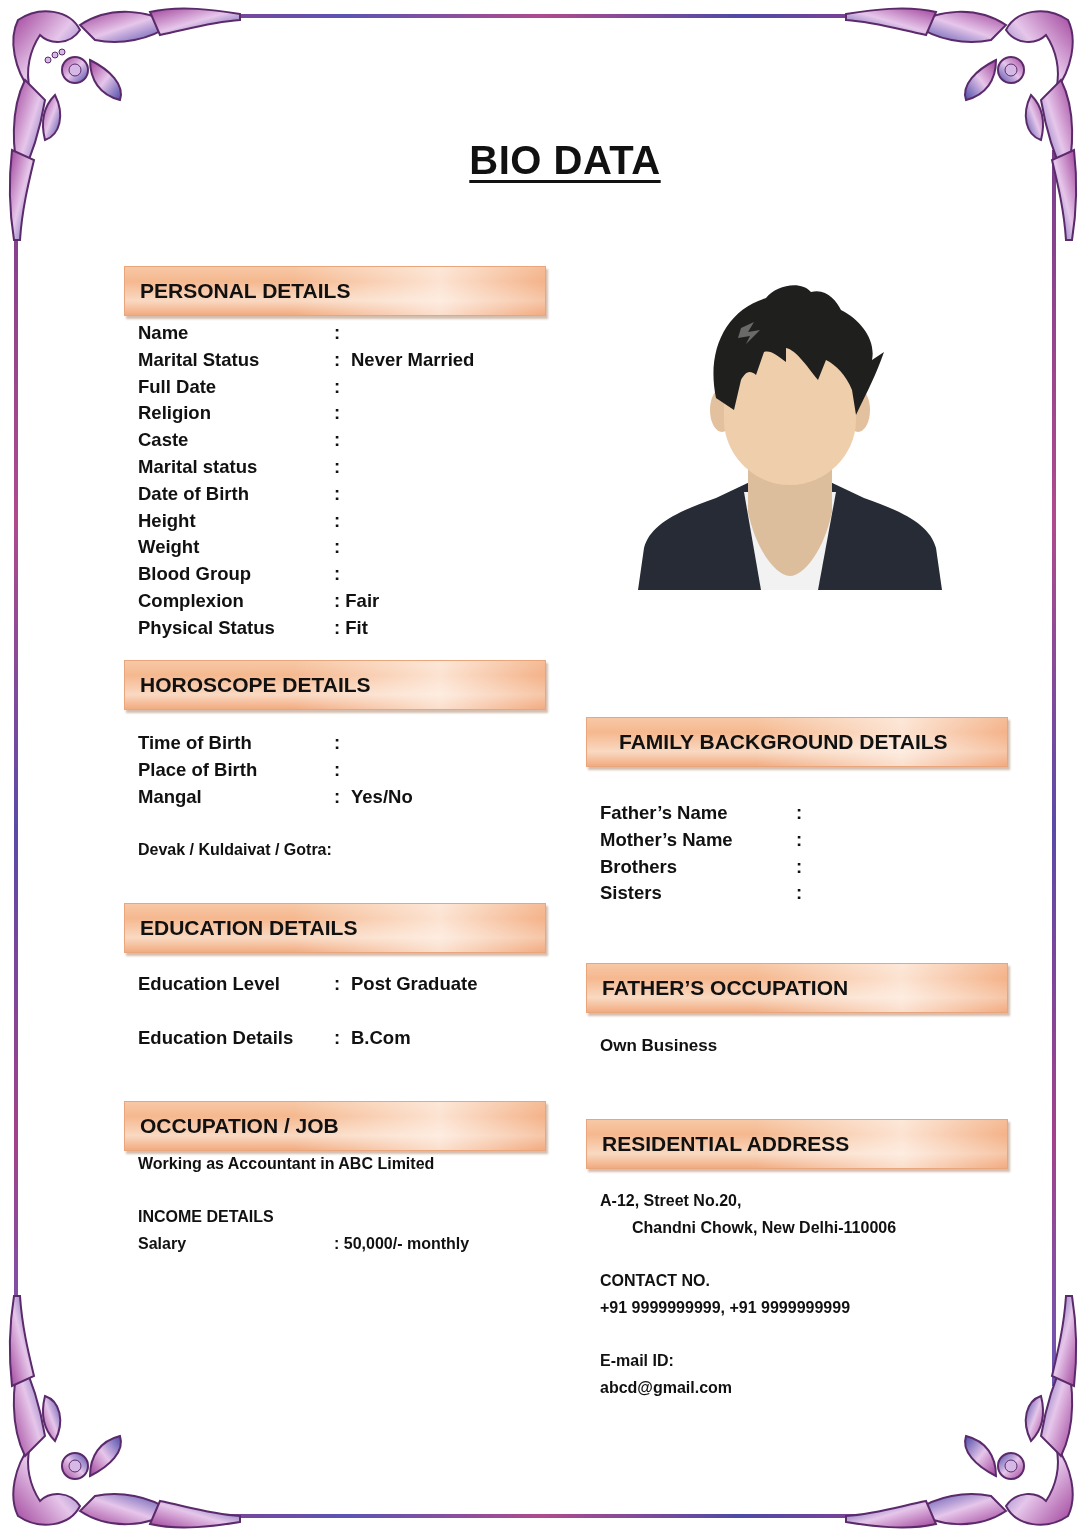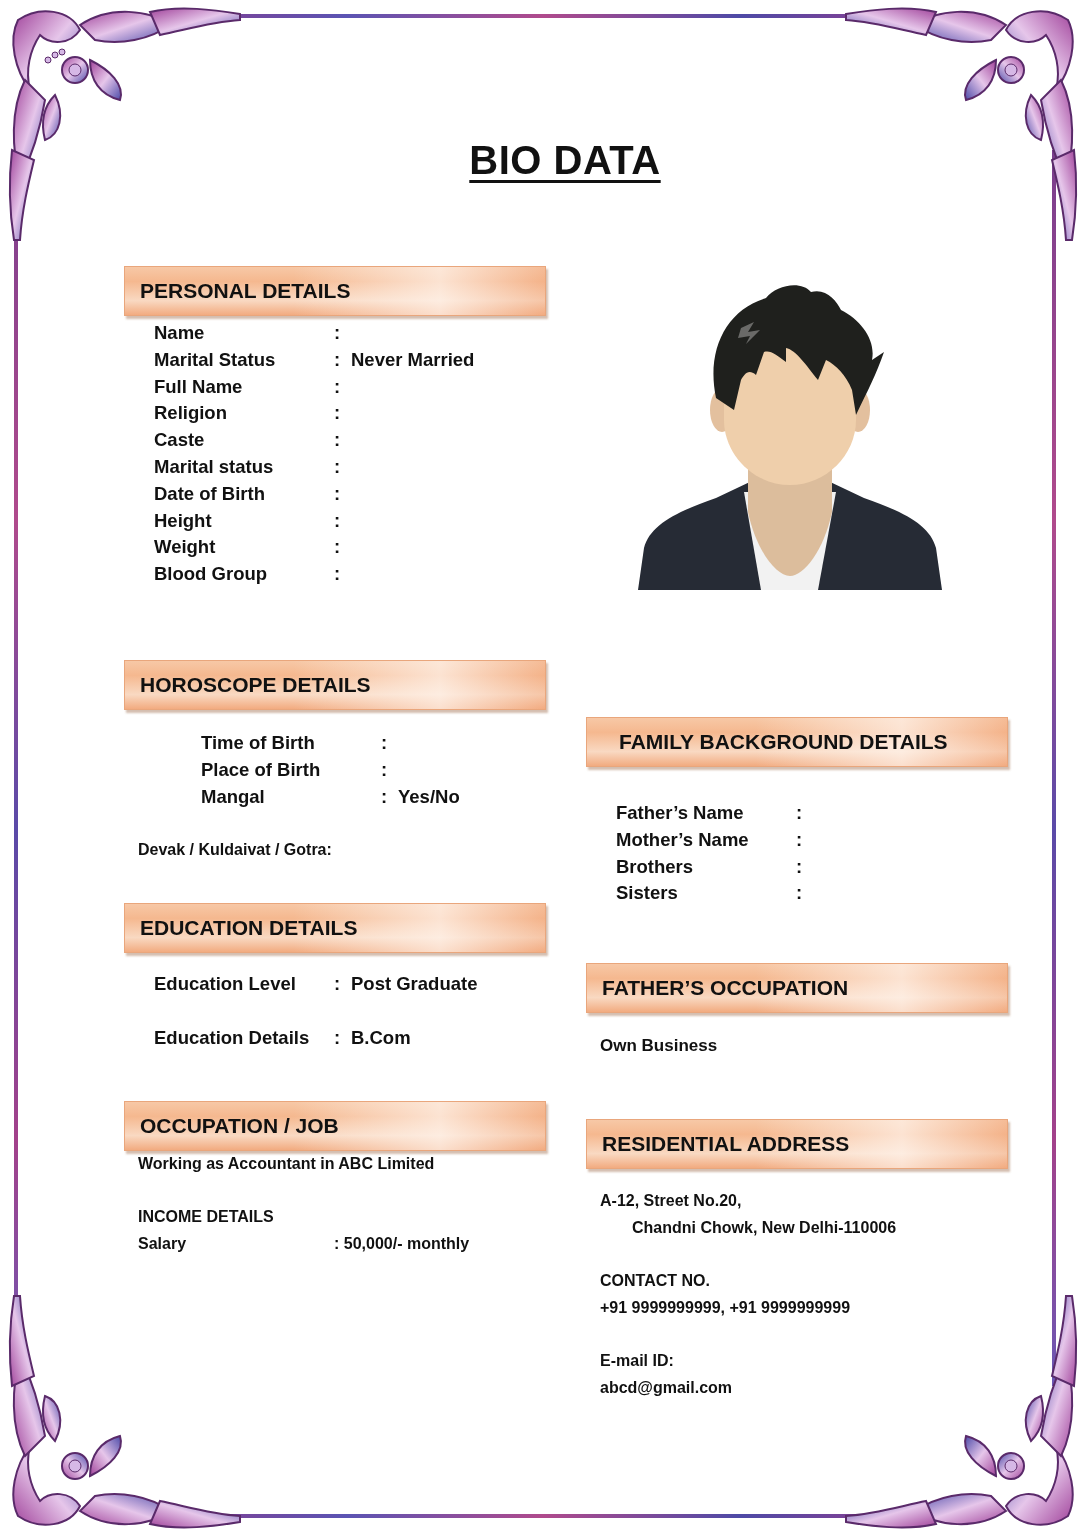--- a/index.html
+++ b/index.html
@@ -34,21 +34,21 @@
       font-size: 21px; font-weight: bold; color: #111;
     }
     .section-head::after {
       content: ""; position: absolute; inset: 0;
       background: linear-gradient(90deg, rgba(255,255,255,0) 40%, rgba(255,245,238,0.7) 75%, rgba(242,170,128,0.4) 100%);
     }
     .section-head span { position: relative; z-index: 1; text-align: right; }
 
     .rows { position: absolute; font-size: 18.5px; font-weight: bold; }
     .row { position: relative; height: 26.8px; line-height: 26.8px; white-space: nowrap; }
-    .row .lbl { position: absolute; left: 16px; }
+    .row .lbl { position: absolute; left: 0; }
     .row .sep { position: absolute; }
     .text { position: absolute; font-size: 16px; font-weight: bold; white-space: nowrap; line-height: 26.8px; }
     .small { font-size: 17px; }
 
     .avatar { position: absolute; left: 636px; top: 280px; width: 306px; height: 312px; }
   </style>
 </head>
 <body>
 
 <div class="frame">
@@ -139,21 +139,21 @@
       <span class="lbl">Name</span>
       <span class="sep" style="left:196px">:</span>
       <span class="sep" style="left:213px"></span>
     </div>
   <div class="row">
       <span class="lbl">Marital Status</span>
       <span class="sep" style="left:196px">:</span>
       <span class="sep" style="left:213px">Never Married</span>
     </div>
   <div class="row">
-      <span class="lbl">Full Name</span>
+      <span class="lbl">Full Date</span>
       <span class="sep" style="left:196px">:</span>
       <span class="sep" style="left:213px"></span>
     </div>
   <div class="row">
       <span class="lbl">Religion</span>
       <span class="sep" style="left:196px">:</span>
       <span class="sep" style="left:213px"></span>
     </div>
   <div class="row">
       <span class="lbl">Caste</span>
@@ -177,20 +177,28 @@
     </div>
   <div class="row">
       <span class="lbl">Weight</span>
       <span class="sep" style="left:196px">:</span>
       <span class="sep" style="left:213px"></span>
     </div>
   <div class="row">
       <span class="lbl">Blood Group</span>
       <span class="sep" style="left:196px">:</span>
       <span class="sep" style="left:213px"></span>
+    </div>
+  <div class="row">
+      <span class="lbl">Complexion</span>
+      <span class="sep" style="left:196px">: Fair</span>
+    </div>
+  <div class="row">
+      <span class="lbl">Physical Status</span>
+      <span class="sep" style="left:196px">: Fit</span>
     </div>
 </div>
 
 <svg class="avatar" viewBox="0 0 306 312">
 
   <path d="M2 310 L8 268 C14 245 40 232 80 218 L118 200 L190 200 L228 218 C268 232 294 245 300 268 L306 310 Z" fill="#262b35"></path>
 
   <path d="M108 212 L125 310 L182 310 L200 212 Z" fill="#f2f2f2"></path>
 
   <path d="M112 170 L112 232 C120 270 140 296 154 296 C168 296 188 270 196 232 L196 170 Z" fill="#dcbd9c"></path>
@@ -200,21 +208,21 @@
 
   <path d="M88 80 C88 40 220 40 220 80 L220 140 C220 175 190 205 154 205 C118 205 88 175 88 140 Z" fill="#efcfab"></path>
 
   <path d="M80 118 C70 70 90 30 130 18 C140 5 165 0 175 12 C190 8 200 20 205 30 C225 40 240 60 236 80 L248 72 C240 95 232 110 220 135 L216 110 C210 95 200 85 190 80 L182 100 C170 85 160 70 150 68 L150 82 C140 75 135 70 128 72 L120 95 C112 88 108 95 105 100 L98 130 Z" fill="#1f201d"></path>
   <path d="M105 48 L118 42 L112 52 L124 50 L110 64 L114 56 L102 58 Z" fill="#6a6a68"></path>
 </svg>
 
 <div class="section-head" style="left:124px; top:660px;">
   <span>HOROSCOPE DETAILS</span>
 </div>
-<div class="rows" style="left:138px; top:730px; width:420px;margin-left:47px;">
+<div class="rows" style="left:138px; top:730px; width:420px;">
   <div class="row">
       <span class="lbl">Time of Birth</span>
       <span class="sep" style="left:196px">:</span>
       <span class="sep" style="left:213px"></span>
     </div>
   <div class="row">
       <span class="lbl">Place of Birth</span>
       <span class="sep" style="left:196px">:</span>
       <span class="sep" style="left:213px"></span>
     </div>

